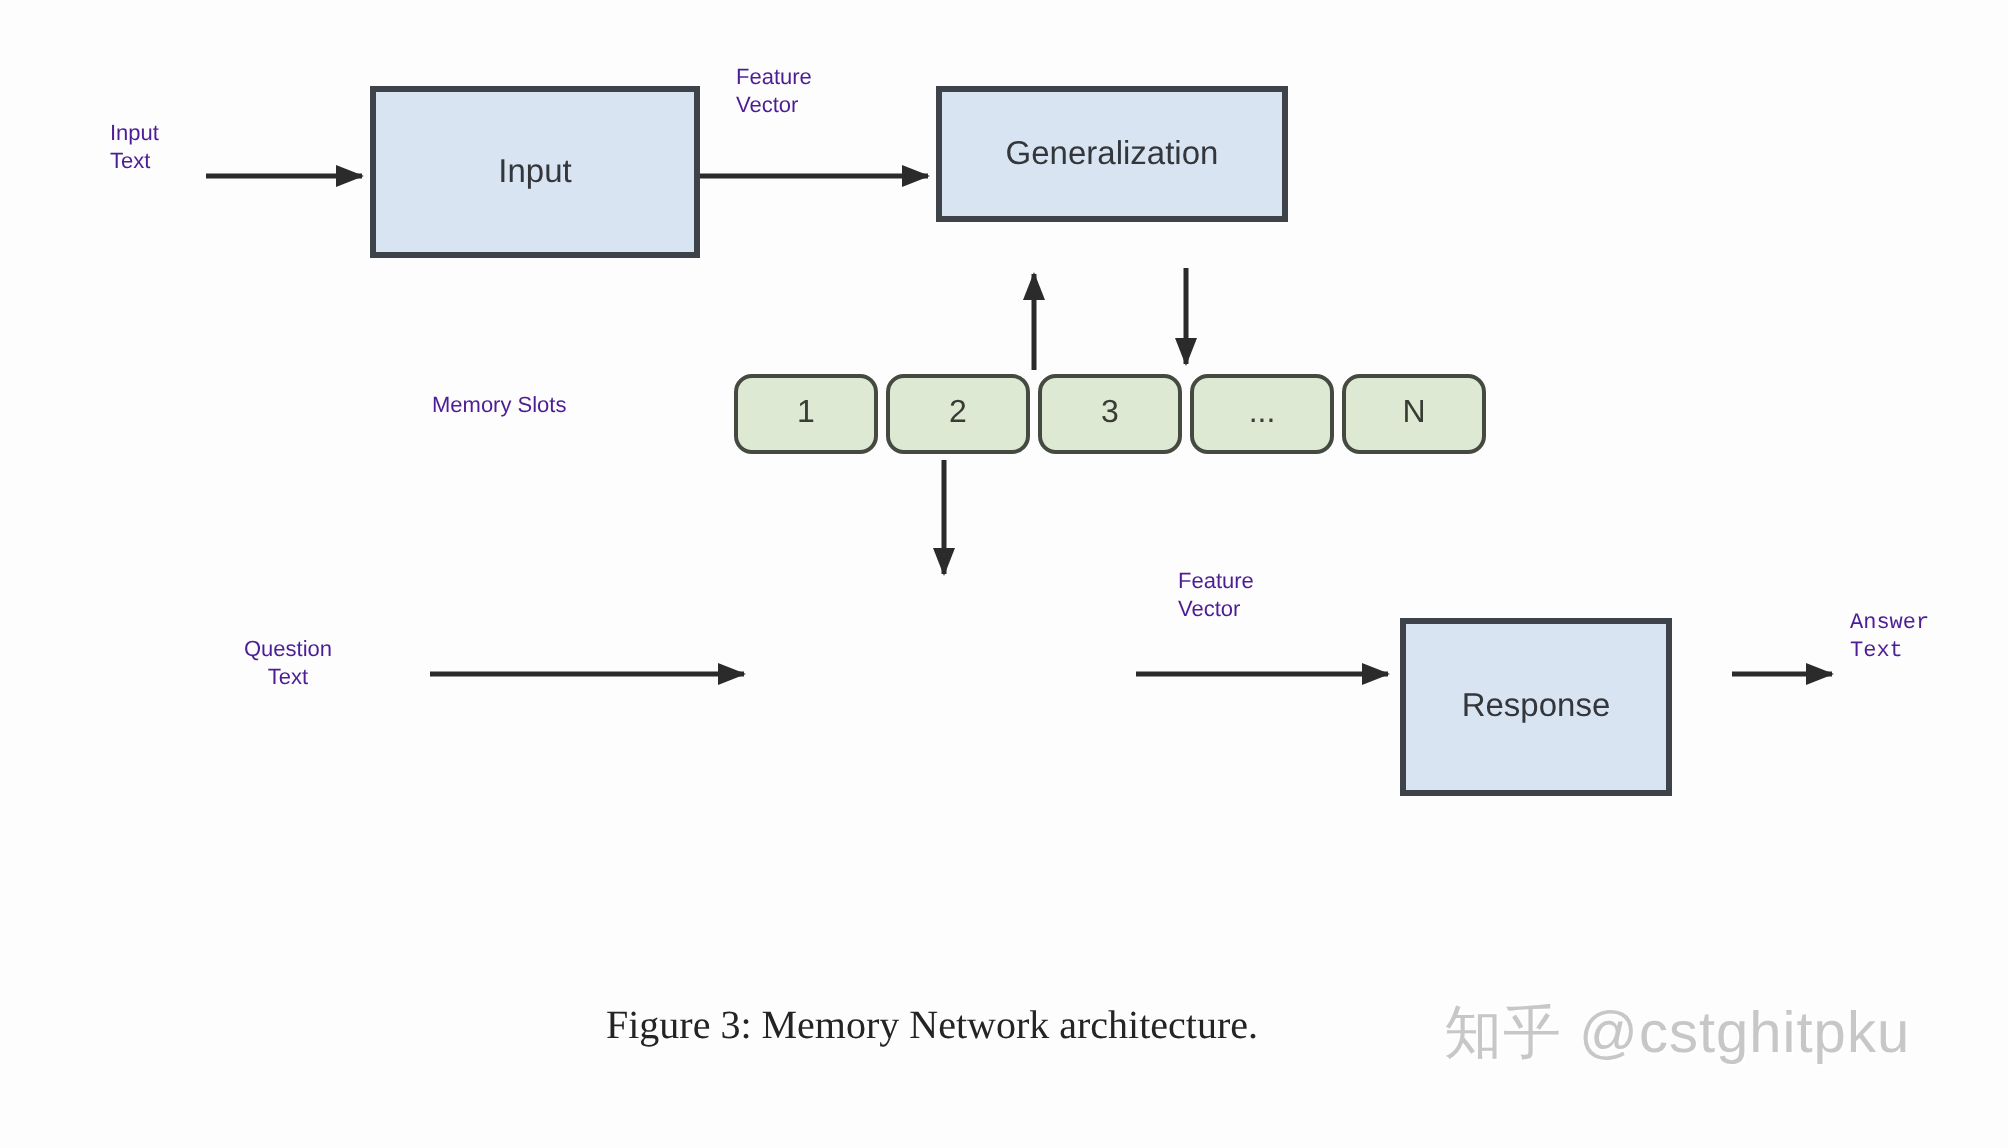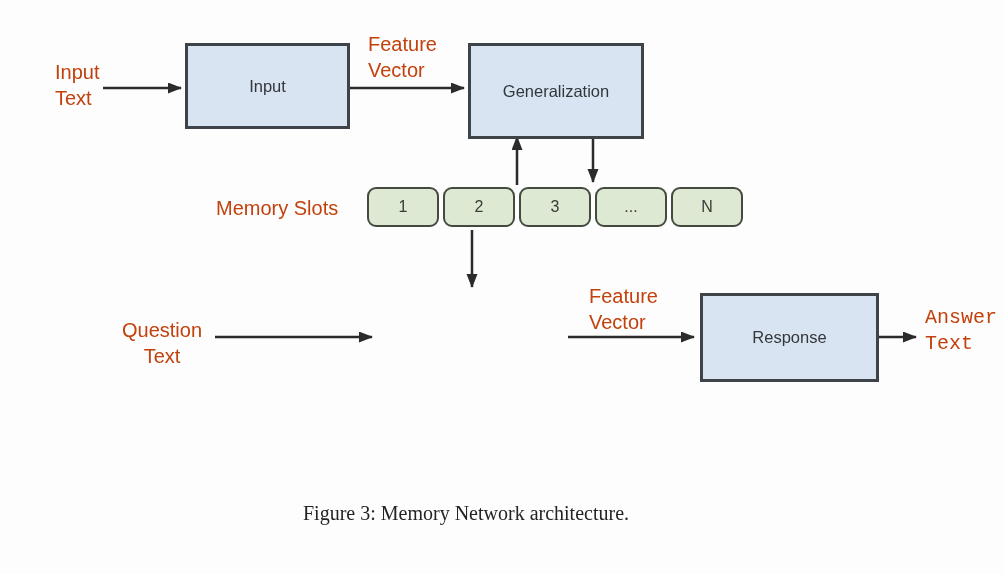--- a/index.html
+++ b/index.html
@@ -22,46 +22,46 @@
     background: #d8e4f1;
     border: 3px solid #3d4349;
     box-sizing: border-box;
     display: flex;
     align-items: center;
     justify-content: center;
     font-size: 16.5px;
     color: #33373b;
   }
   .node-input         { left: 185px; top: 43px;  width: 165px; height: 86px; }
-  .node-generalization{ left: 468px; top: 43px;  width: 176px; height: 96px; }
+  .node-generalization{ left: 468px; top: 43px;  width: 176px; height: 68px; }
   .node-output        { left: 378px; top: 293px; width: 190px; height: 88px; }
-  .node-response      { left: 700px; top: 293px; width: 179px; height: 89px; }
+  .node-response      { left: 700px; top: 309px; width: 136px; height: 89px; }
   .slots-row {
     position: absolute;
     left: 367px; top: 187px;
     display: flex;
     gap: 4px;
   }
   .slot {
     width: 72px; height: 40px;
     background: #dde9d3;
     border: 2.5px solid #454a41;
     border-radius: 9px;
     box-sizing: border-box;
     display: flex;
     align-items: center;
     justify-content: center;
     font-size: 16px;
     color: #383c35;
   }
   .label {
     position: absolute;
-    font-size: 20px;
+    font-size: 11px;
     line-height: 1.28;
-    color: #c2410c;
+    color: #4c1d95;
     white-space: pre-line;
   }
   .label-input-text          { left: 55px;  top: 60px;  }
   .label-feature-vector-top  { left: 368px; top: 32px;  }
   .label-memory-slots        { left: 216px; top: 196px; }
   .label-question-text       { left: 122px; top: 318px; text-align: center; }
   .label-feature-vector-bot  { left: 589px; top: 284px; }
   .label-answer-text         { left: 925px; top: 305px; font-family: Liberation Mono, monospace; }
   .caption {
     position: absolute;
@@ -136,14 +136,15 @@
 Vector</div>
   <div class="label label-memory-slots">Memory Slots</div>
   <div class="label label-question-text">Question
 Text</div>
   <div class="label label-feature-vector-bot">Feature
 Vector</div>
   <div class="label label-answer-text">Answer
 Text</div>
 
   <div class="caption">Figure 3:  Memory Network architecture.</div>
+  <div class="watermark">知乎 @cstghitpku</div>
 
 </div>
 
 </body></html>

